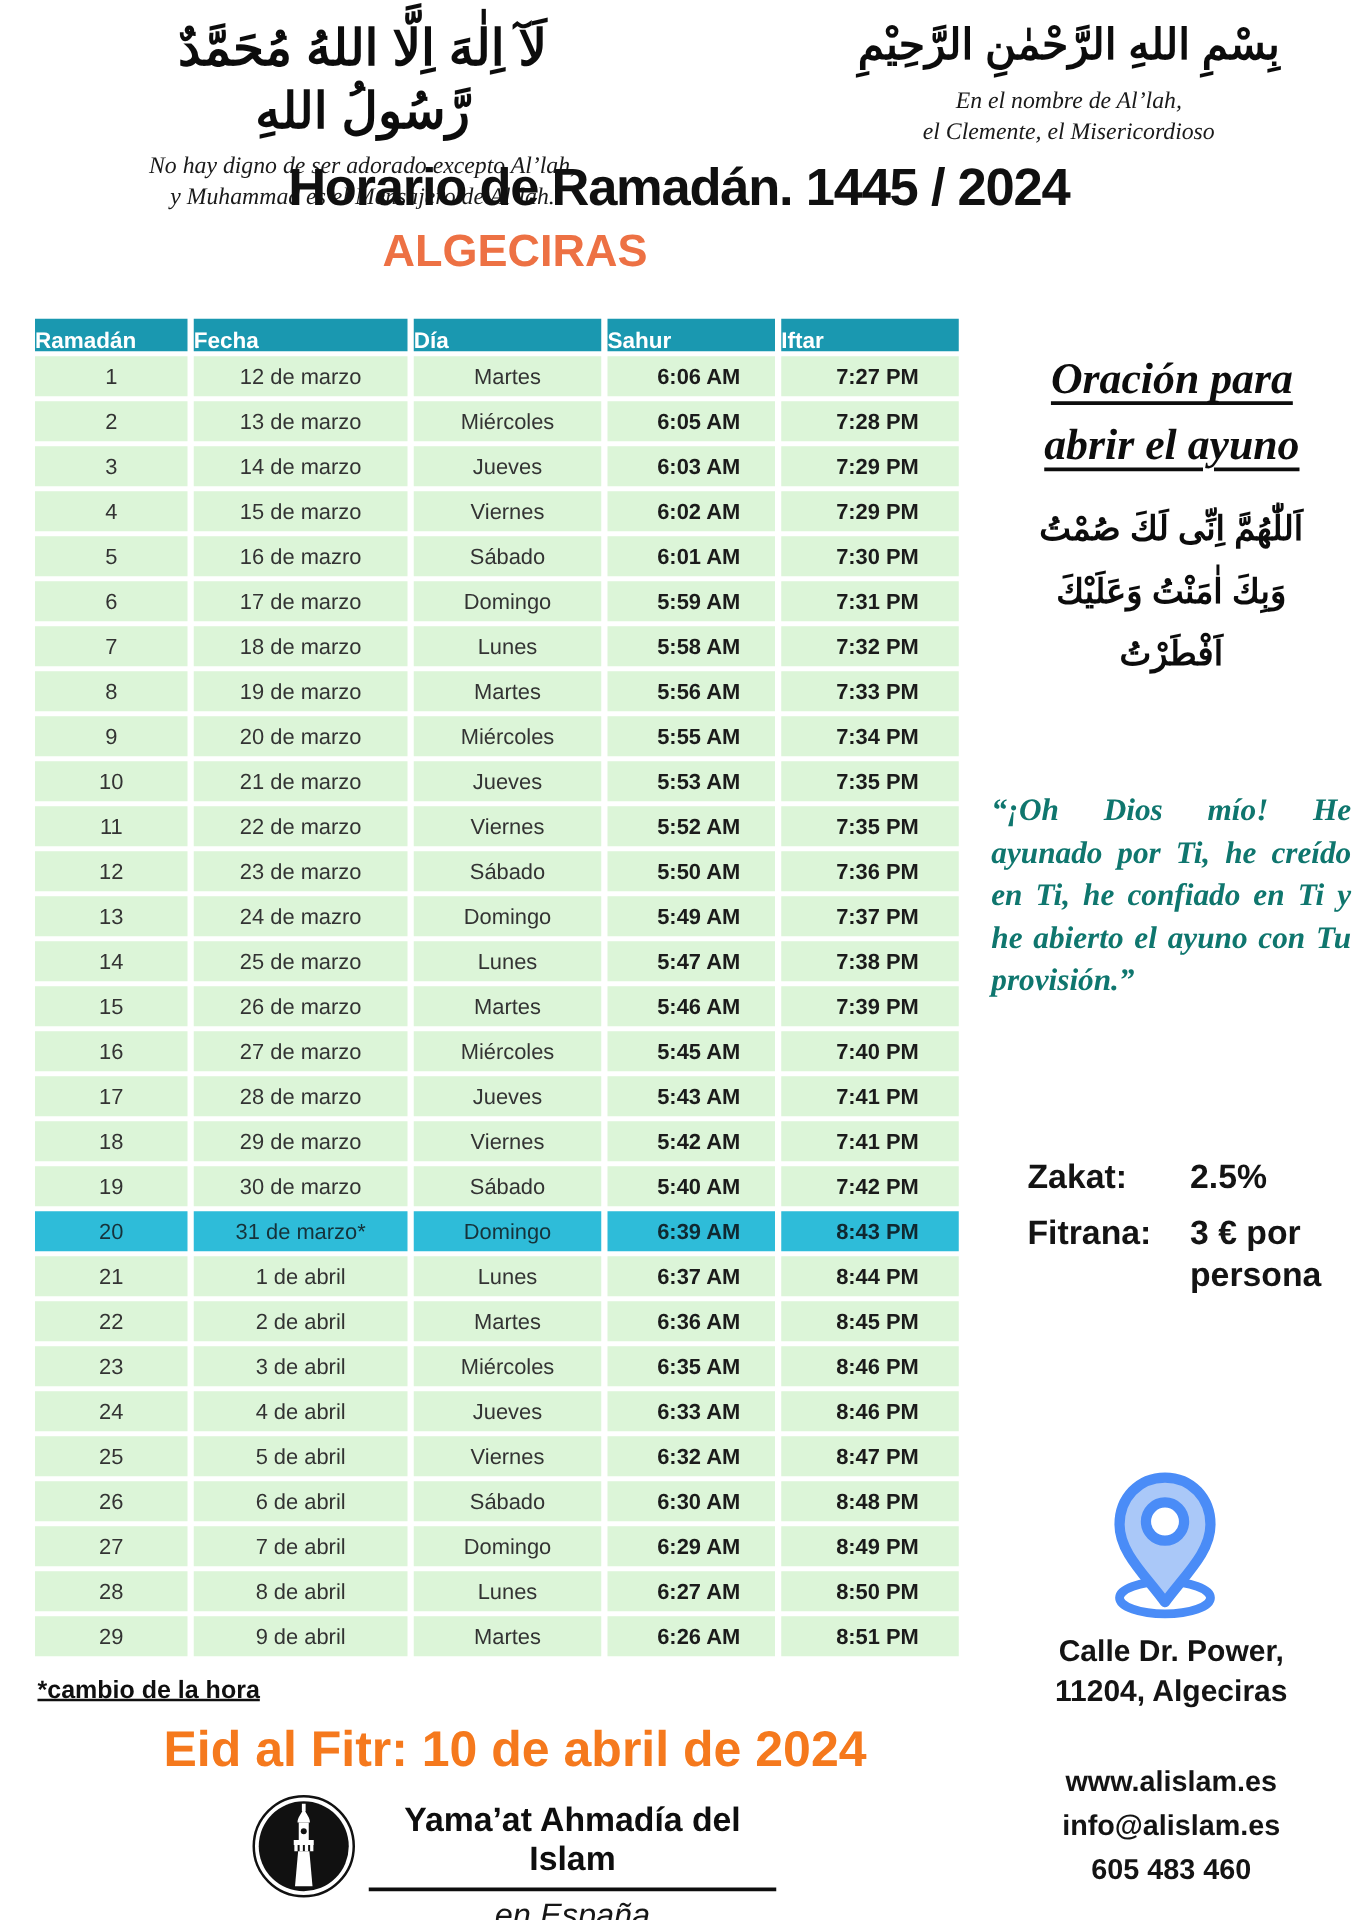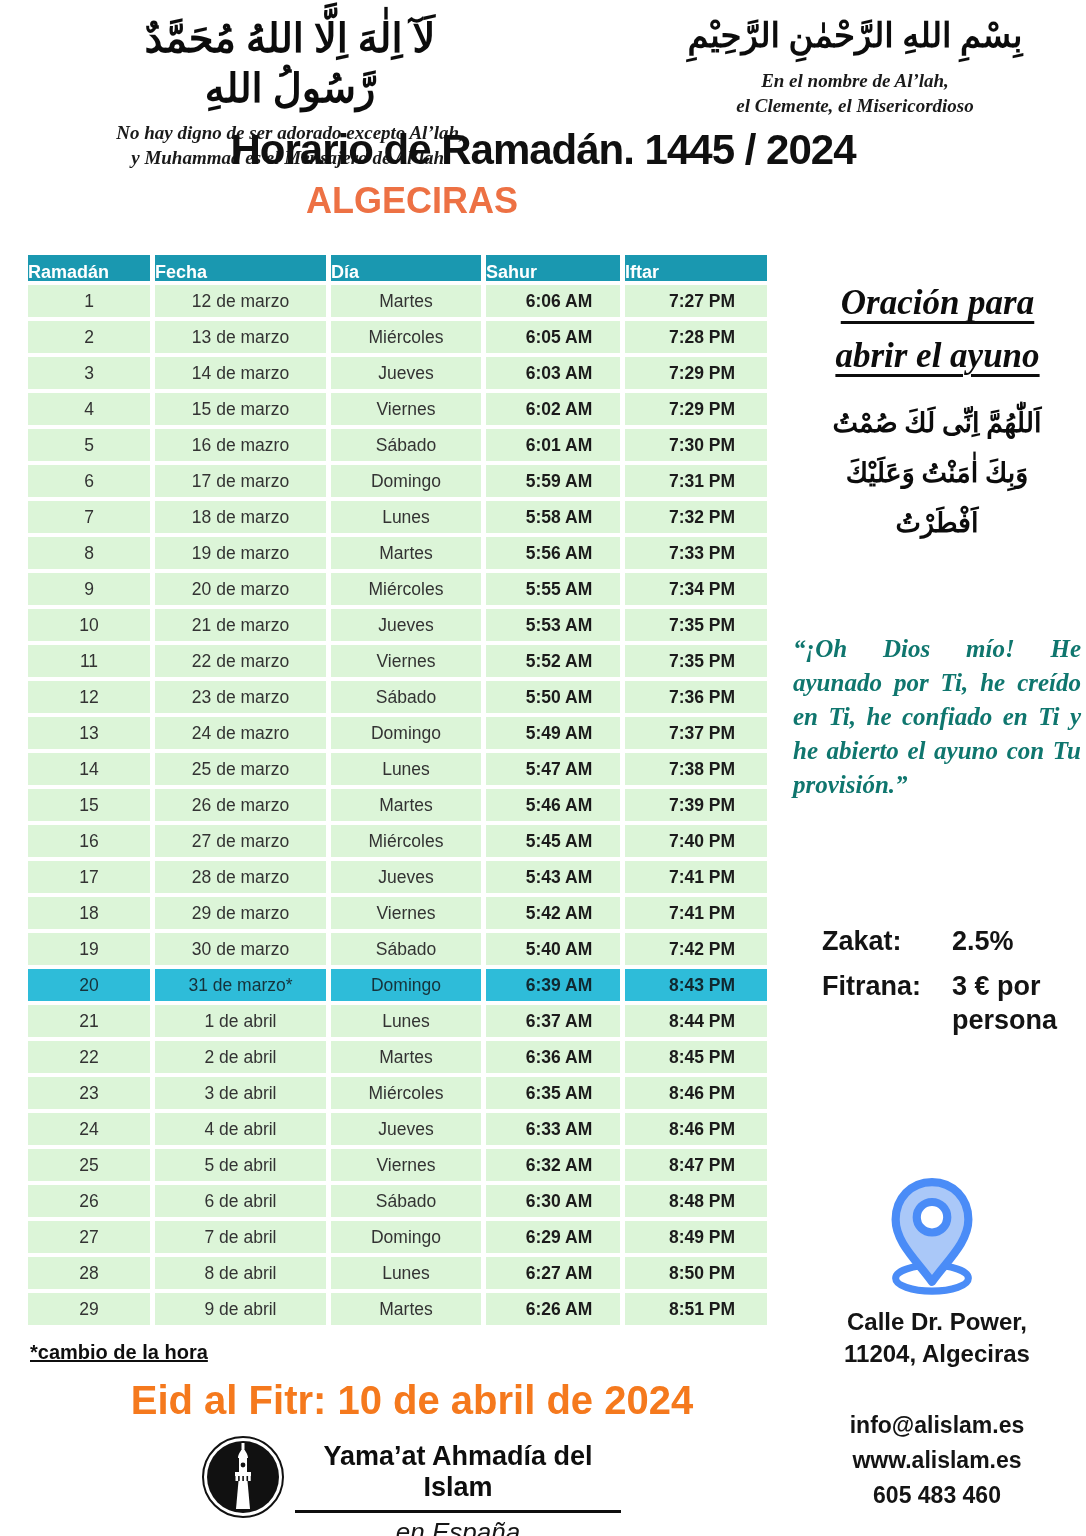--- a/index.html
+++ b/index.html
@@ -15,23 +15,23 @@
   *{margin:0;padding:0;box-sizing:border-box;}
   html,body{background:#ffffff;}
   body{
     width:1086px;height:1536px;position:relative;overflow:hidden;
     font-family:"Liberation Sans","DejaVu Sans",sans-serif;color:var(--ink);
   }
   .abs{position:absolute;}
 
   
   .shahada-block{left:105px;top:14px;width:370px;text-align:center;}
-  .arabic{font-family:Liberation Serif, serif;direction:rtl;font-weight:700;color:#0c0c0c;}
+  .arabic{font-family:Liberation Sans, sans-serif;direction:rtl;font-weight:700;color:#0c0c0c;}
   .shahada-arabic{font-size:40px;line-height:50px;}
-  .calligraphy-es{font-family:"Liberation Serif","DejaVu Serif",serif;font-style:italic;font-weight:700;font-size:19px;line-height:25px;color:#1a1a1a;margin-top:6px;}
+  .calligraphy-es{font-family:"Liberation Serif","DejaVu Serif",serif;font-style:italic;font-weight:400;font-size:19px;line-height:25px;color:#1a1a1a;margin-top:6px;}
   .bismillah-block{left:645px;top:10px;width:420px;text-align:center;}
   .bismillah-arabic{font-size:34px;line-height:52px;white-space:nowrap;}
 
   .page-title{left:0;top:126px;width:1086px;text-align:center;font-size:42px;font-weight:700;letter-spacing:-1px;color:#101010;}
   .city-title{left:12px;top:180px;width:800px;text-align:center;font-size:36px;font-weight:800;letter-spacing:0px;color:var(--orange);}
 
   
   .ramadan-table{left:28px;top:255px;width:739px;}
   .tr{display:grid;grid-template-columns:122px 171px 150px 134px 142px;column-gap:5px;}
   .thead .th{
@@ -348,22 +348,22 @@
     <circle cx="50" cy="36" r="13" fill="#ffffff" stroke="var(--pin-blue)" stroke-width="7"></circle>
   </svg>
 </div>
 
 <div class="abs address">
   <div>Calle Dr. Power,</div>
   <div>11204, Algeciras</div>
 </div>
 
 <div class="abs contact">
+  <div>www.alislam.es</div>
   <div>info@alislam.es</div>
-  <div>www.alislam.es</div>
   <div>605 483 460</div>
 </div>
 
 <div class="abs eid-line">Eid al Fitr: 10 de abril de 2024</div>
 
 <div class="abs footer-logo">
   <svg viewBox="0 0 84 84" width="84" height="84" aria-hidden="true">
     <circle cx="42" cy="42" r="40" fill="#ffffff" stroke="#111111" stroke-width="2"></circle>
     <circle cx="42" cy="42" r="36" fill="#111111"></circle>
 

